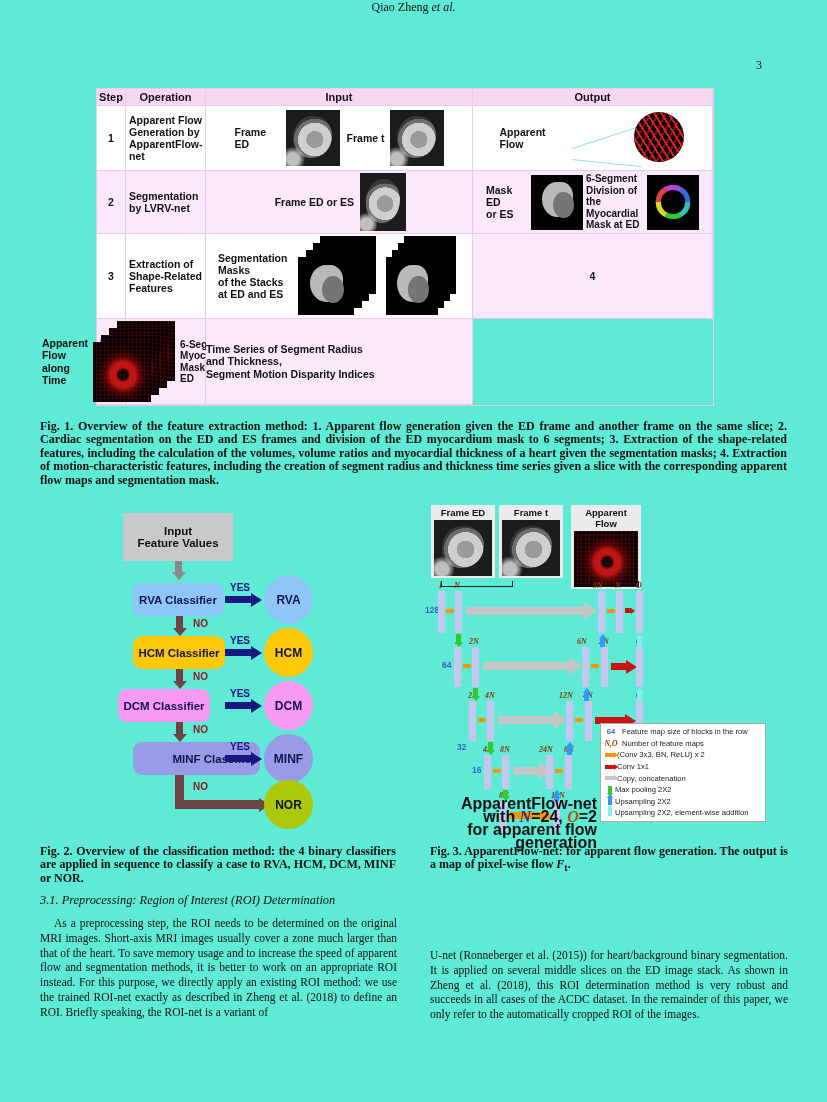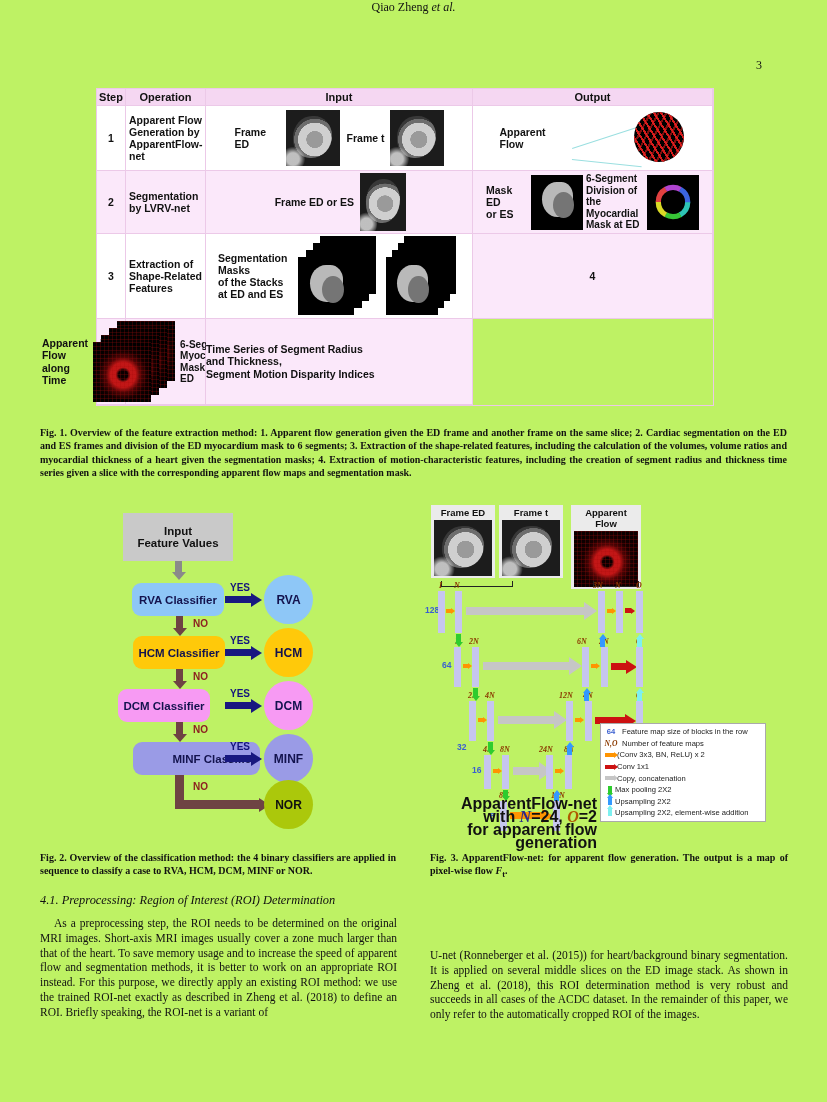--- a/index.html
+++ b/index.html
@@ -1,16 +1,16 @@
 <!DOCTYPE html>
 <html><head>
 <meta charset="utf-8">
 <style>
   html,body{margin:0;padding:0;background:#888;}
-  #page{position:relative;width:827px;height:1102px;background:#bef264;margin:0 auto;overflow:hidden;
+  #page{position:relative;width:827px;height:1102px;background:#5eead4;margin:0 auto;overflow:hidden;
         font-family:"Liberation Serif",serif;color:#111;}
   .abs{position:absolute;}
   .sans{font-family:"Liberation Sans",sans-serif;}
   .pre{white-space:pre-line;}
   .b{font-weight:bold;}
   .i{font-style:italic;}
 
   
   #runhead{left:0;top:58;width:827px;text-align:center;font-size:12px;}
   #pagenum{left:756px;top:58px;font-size:12px;}
@@ -47,21 +47,21 @@
   .ringbox{background:#000;display:flex;align-items:center;justify-content:center;flex:none;}
   .stack{position:relative;flex:none;}
   .sq{position:absolute;background:#000;}
   .zoomcirc{border-radius:50%;background:#000;position:absolute;overflow:hidden;}
   .zoomcirc::after{content:"";position:absolute;inset:0;
      background:repeating-linear-gradient(58deg,rgba(225,30,30,.95) 0 2px,transparent 2px 6px),
                 repeating-linear-gradient(118deg,rgba(180,20,20,.7) 0 2px,transparent 2px 7px);}
   .cyline{position:absolute;height:1px;background:#9adfe0;transform-origin:0 0;}
 
   
-  .cap{font-size:10px;font-weight:bold;text-align:justify;line-height:13.4px;margin-top:6px;}
+  .cap{font-size:12px;font-weight:bold;text-align:justify;line-height:13.4px;}
   .bodytxt{font-size:11.5px;line-height:14.8px;text-align:justify;}
   .sechead{font-style:italic;font-size:12.4px;}
 
   
   .harr{position:absolute;background:currentColor;}
   .harr::after{content:"";position:absolute;left:100%;top:50%;transform:translateY(-50%);
      width:0;height:0;border-left:6px solid currentColor;border-top:5px solid transparent;border-bottom:5px solid transparent;}
   .sm::after{border-left-width:4px;border-top-width:3px;border-bottom-width:3px;}
   .md::after{border-left-width:11px;border-top-width:7px;border-bottom-width:7px;}
   .bg::after{border-left-width:13px;border-top-width:9px;border-bottom-width:9px;}
@@ -409,18 +409,18 @@
       <span>for apparent flow generation</span>
     </div>
   </div>
 
   <div class="abs cap" style="left:40px;top:845px;width:356px;">Fig. 2. Overview of the classification method:  the 4 binary classifiers are applied in sequence to classify a case to RVA, HCM, DCM, MINF or NOR.</div>
   <div class="abs cap" style="left:430px;top:845px;width:358px;">
     <span>Fig. 3. ApparentFlow-net:  for apparent flow generation.  The output is a map of pixel-wise flow </span><span class="i">F</span><sub>t</sub><span>.</span>
   </div>
 
   <div class="abs" style="left:40px;top:893px;width:357px;">
-    <div class="sechead">4.1.  Preprocessing: Region of Interest (ROI) Determination</div>
+    <div class="sechead">3.1.  Preprocessing: Region of Interest (ROI) Determination</div>
     <div class="bodytxt" style="margin-top:8px;text-indent:14px;">As a preprocessing step, the ROI needs to be determined on the original MRI images. Short-axis MRI images usually cover a zone much larger than that of the heart. To save memory usage and to increase the speed of apparent flow and segmentation methods, it is better to work on an appropriate ROI instead. For this purpose, we directly apply an existing ROI method: we use the trained ROI-net exactly as described in Zheng et al. (2018) to define an ROI. Briefly speaking, the ROI-net is a variant of</div>
   </div>
   <div class="abs bodytxt" style="left:430px;top:948px;width:358px;">U-net (Ronneberger et al. (2015)) for heart/background binary segmentation. It is applied on several middle slices on the ED image stack. As shown in Zheng et al. (2018), this ROI determination method is very robust and succeeds in all cases of the ACDC dataset. In the remainder of this paper, we only refer to the automatically cropped ROI of the images.</div>
 
 </div>
 
 </body></html>

